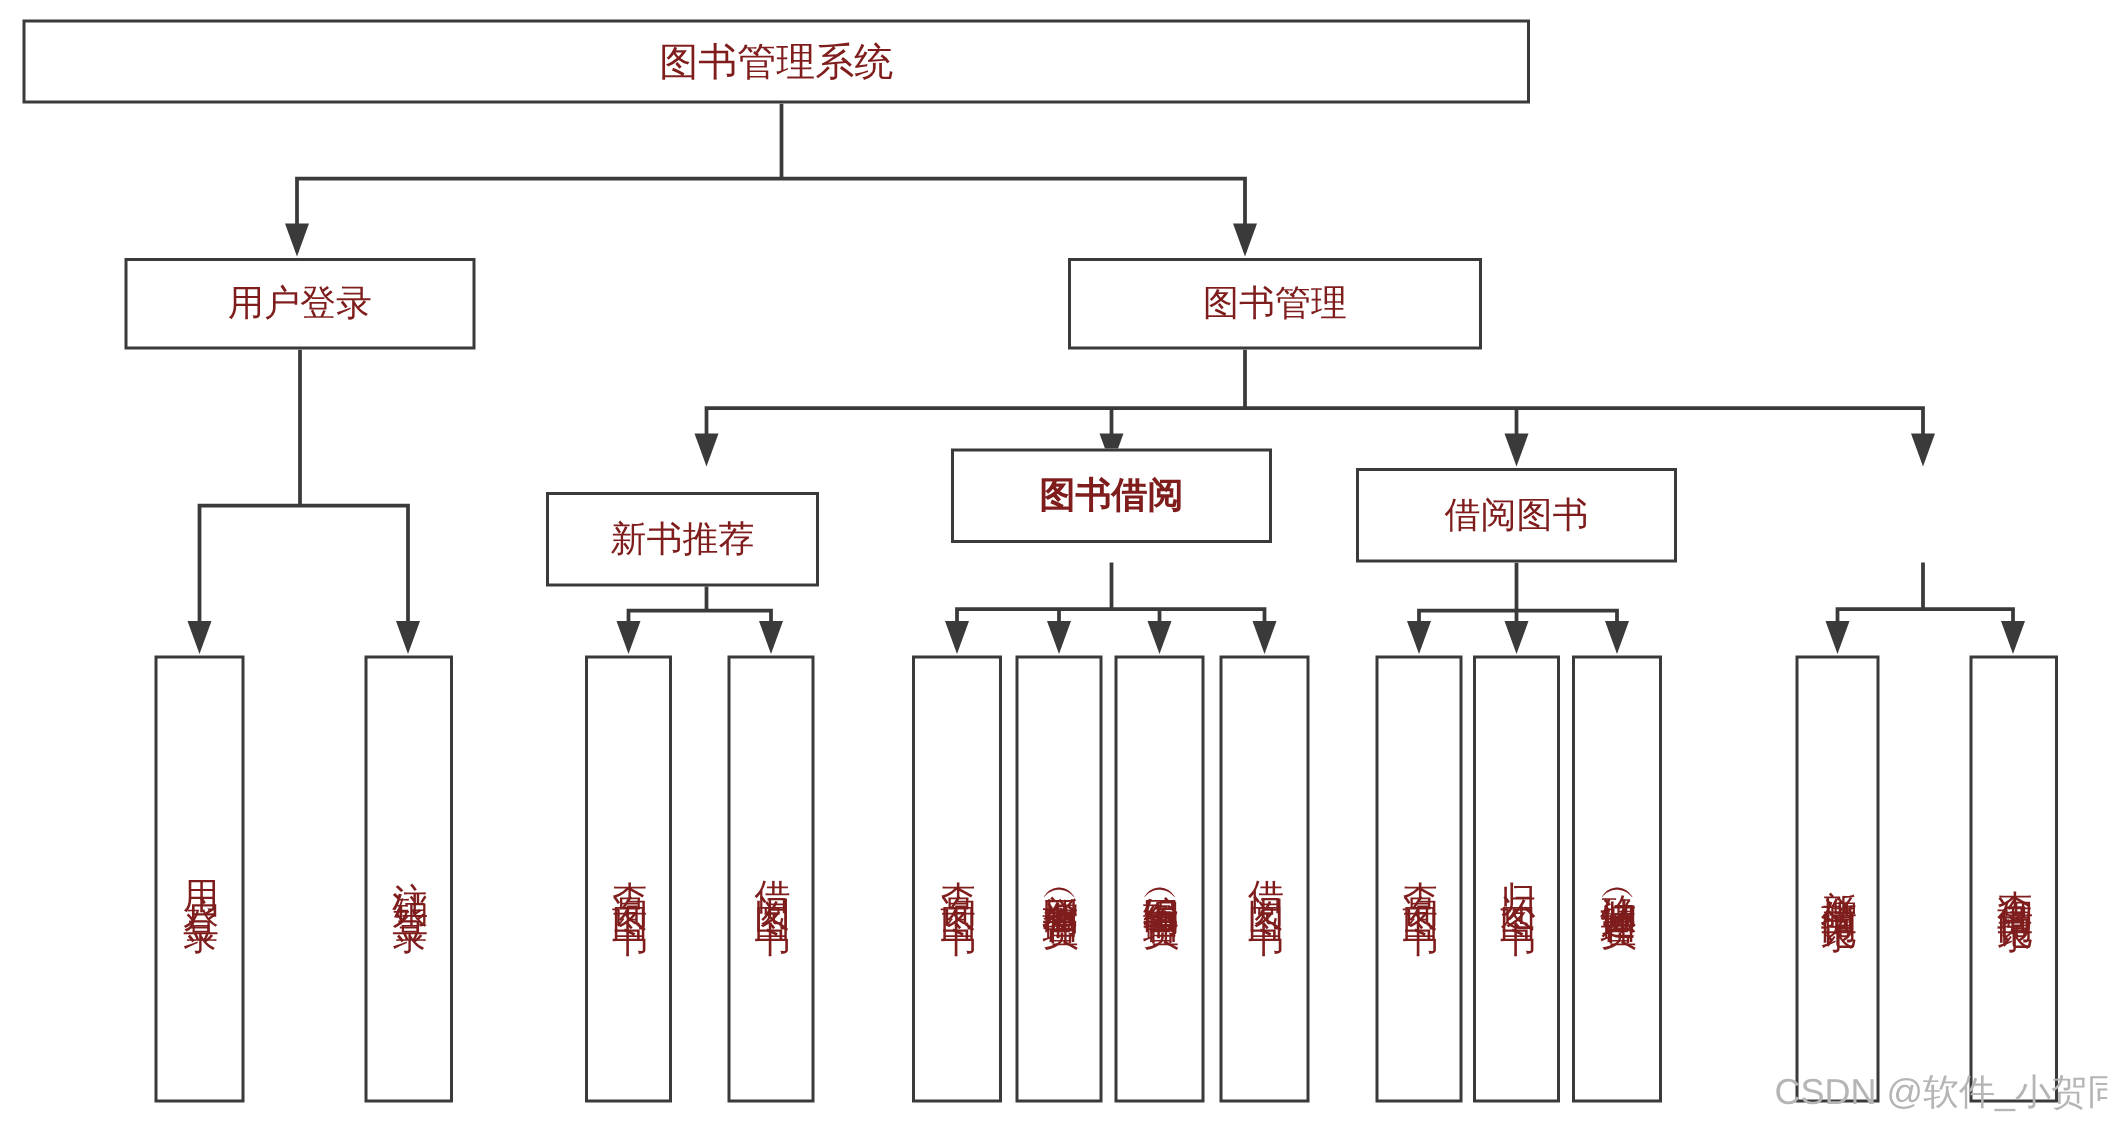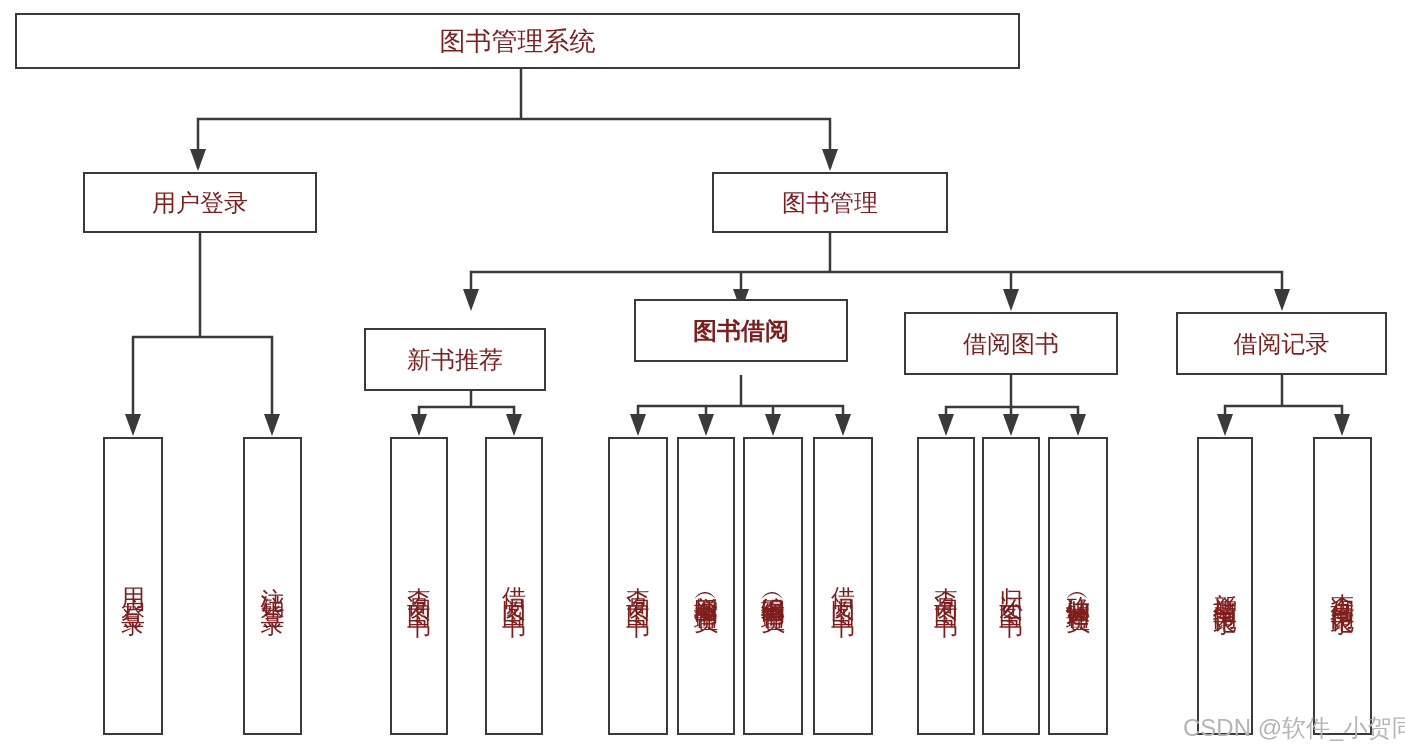--- a/index.html
+++ b/index.html
@@ -21,21 +21,21 @@
     color:#7f1d1d;
     display:flex;align-items:center;justify-content:center;
     font-size:24px;
     line-height:1;
     text-align:center;
     z-index:2;
   }
   
   #n-root{left:15px;top:13px;width:1005px;height:56px;font-size:26px;}
   #n-user-login{left:83px;top:172px;width:234px;height:61px;}
-  #n-book-mgmt{left:712px;top:172px;width:236px;height:61px;}
+  #n-book-mgmt{left:712px;top:172px;width:276px;height:61px;}
   #n-new-book-rec{left:364px;top:328px;width:182px;height:63px;}
   #n-book-borrow{left:634px;top:299px;width:214px;height:63px;font-weight:bold;}
   #n-current-borrow{left:904px;top:312px;width:214px;height:63px;}
   #n-borrow-records{left:1176px;top:312px;width:211px;height:63px;}
   
   .v{
     top:437px;height:298px;
     writing-mode:vertical-rl;
     text-orientation:mixed;
   }
@@ -144,23 +144,20 @@
 
   <div class="node" id="n-new-book-rec">
     <span>新书推荐</span>
   </div>
   <div class="node" id="n-book-borrow">
     <span>图书借阅</span>
   </div>
   <div class="node" id="n-current-borrow">
     <span>借阅图书</span>
   </div>
-  <div class="node" id="n-borrow-records">
-    <span>借阅记录</span>
-  </div>
 
   <div class="node v ls4" id="n-ul-login">
     <span>用户登录</span>
   </div>
   <div class="node v ls4" id="n-ul-logout">
     <span>注销登录</span>
   </div>
 
   <div class="node v ls4" id="n-nb-query">
     <span>查询图书</span>

